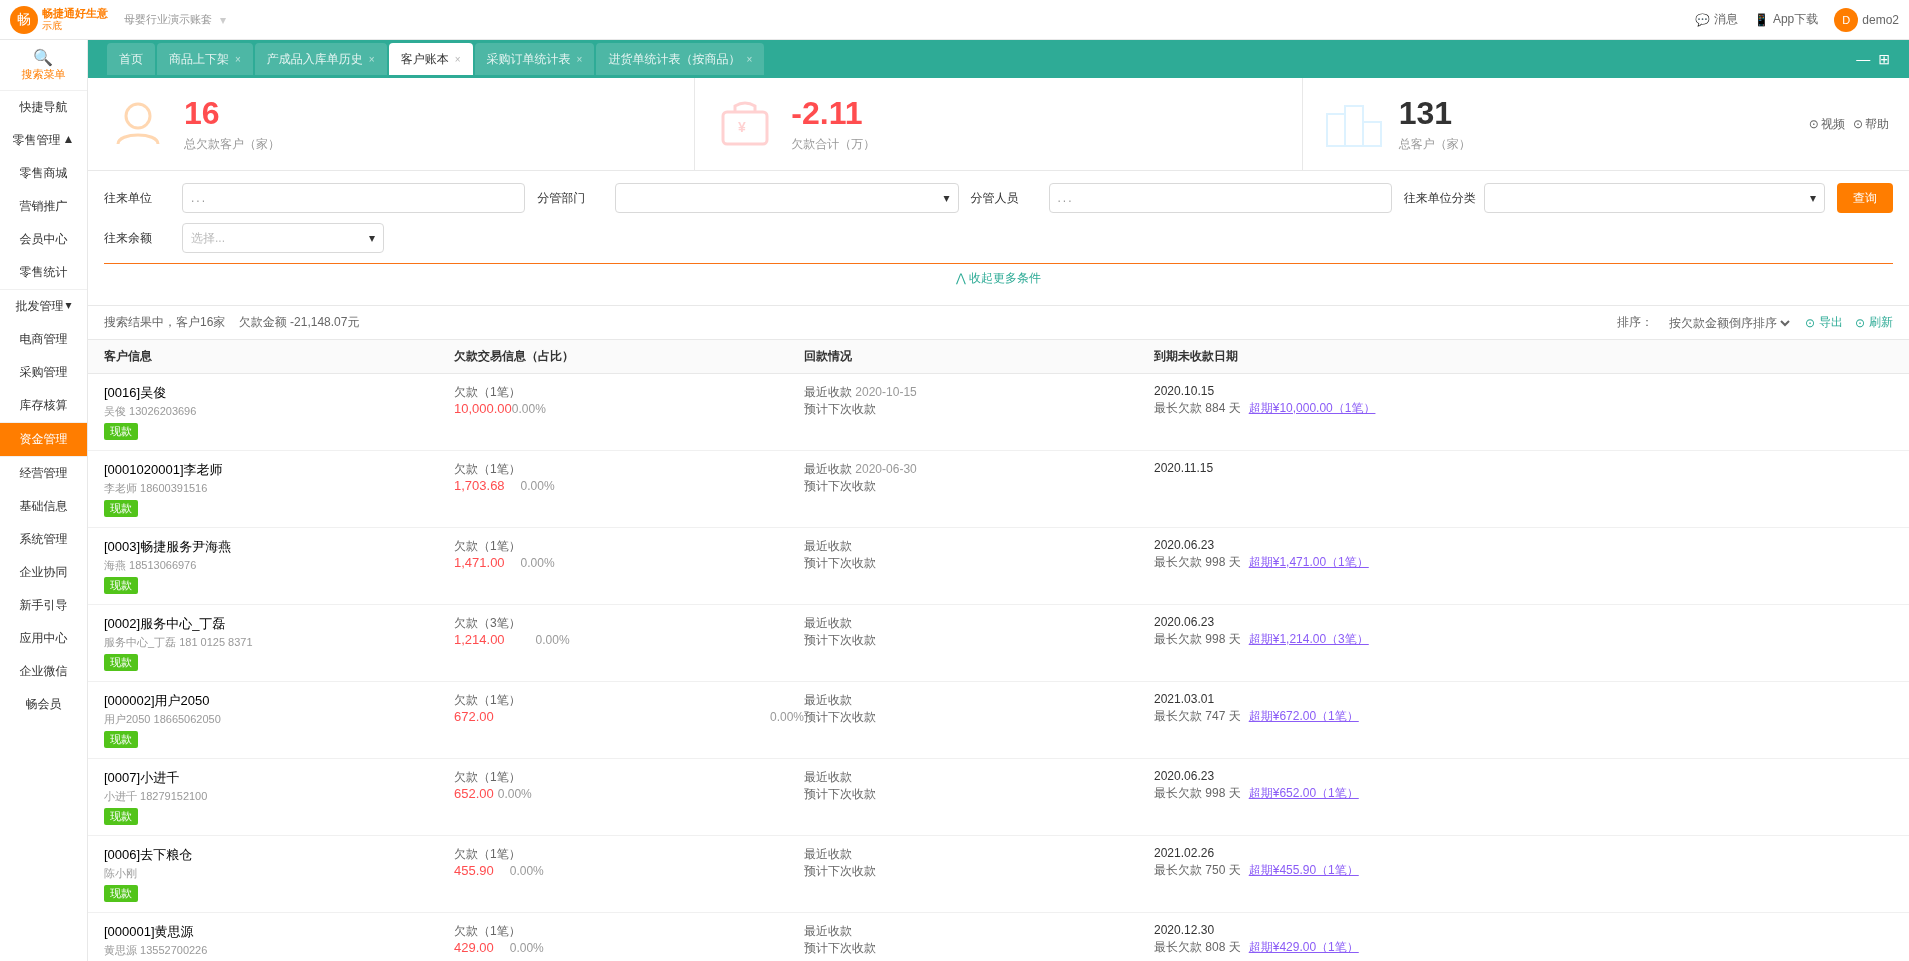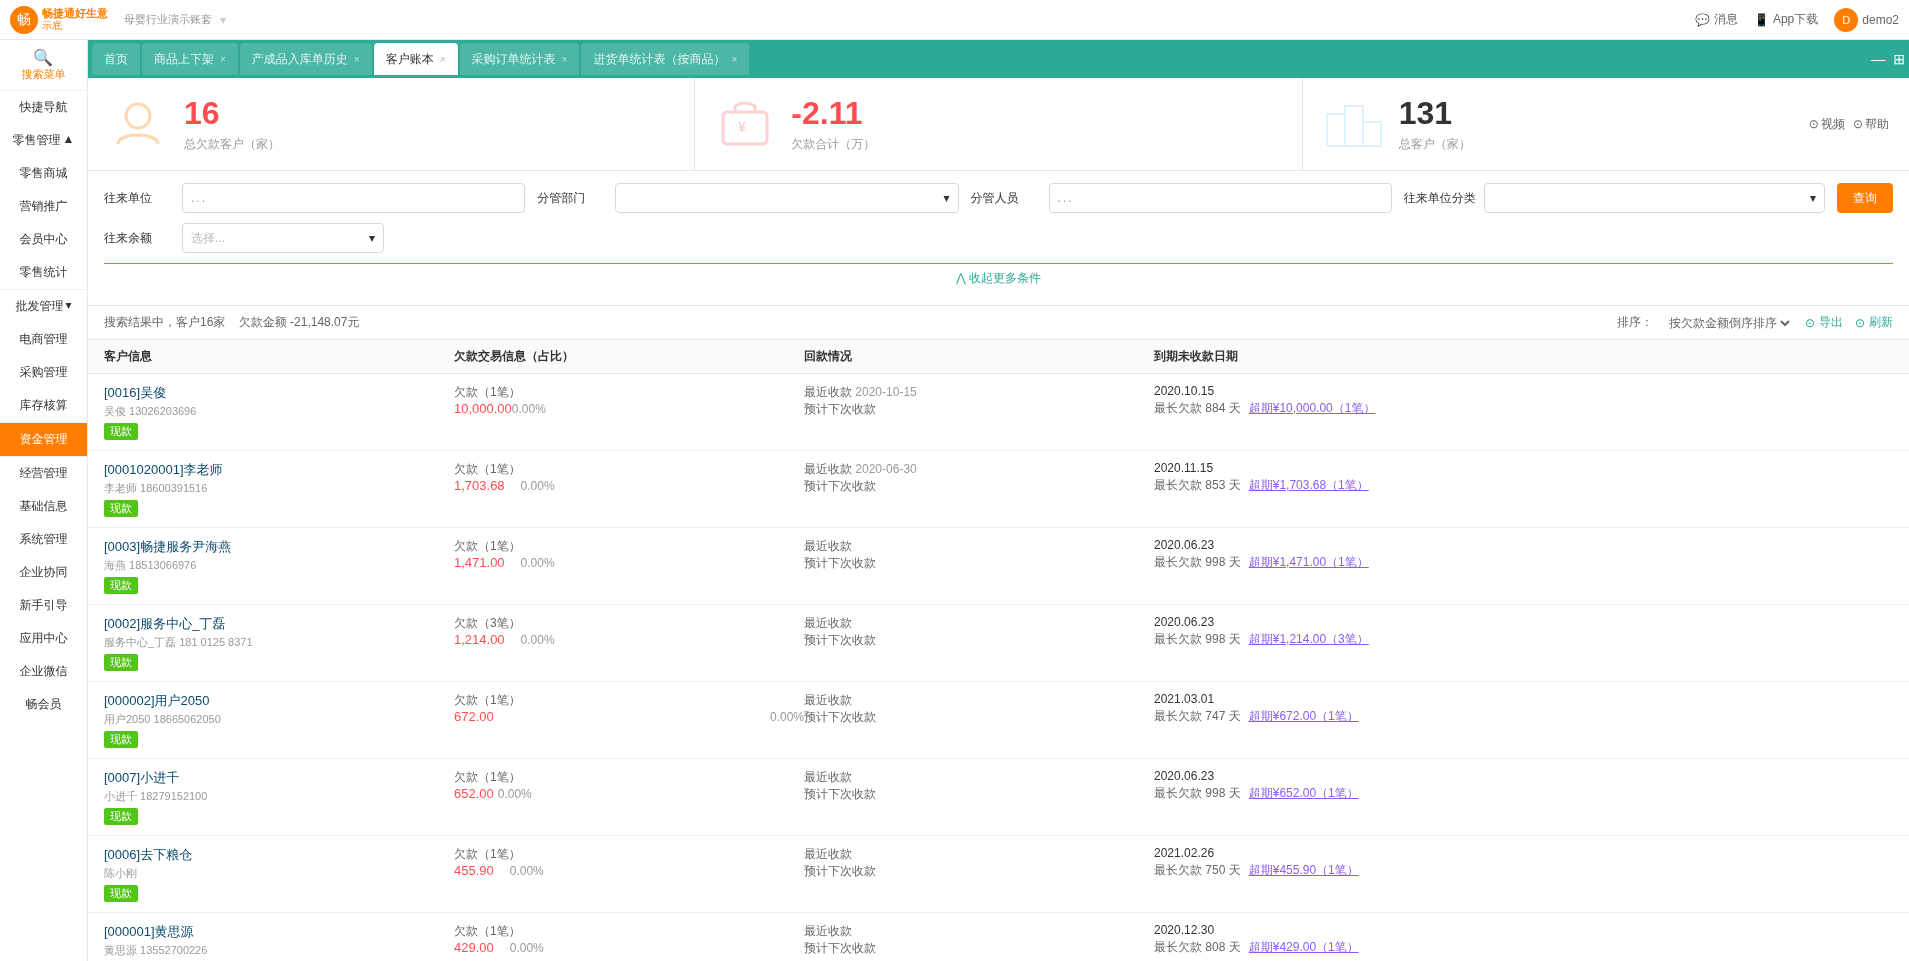--- a/index.html
+++ b/index.html
@@ -19,21 +19,21 @@
     .main-layout { display: flex; flex: 1; overflow: hidden; }
 
     
     .sidebar { width: 88px; background: #fff; border-right: 1px solid #e8e8e8; display: flex; flex-direction: column; overflow-y: auto; }
     .sidebar-search { padding: 8px 6px; font-size: 11px; color: #ff7d00; cursor: pointer; text-align: center; border-bottom: 1px solid #f0f0f0; }
     .sidebar-item { padding: 8px 6px; text-align: center; cursor: pointer; font-size: 12px; color: #333; }
     .sidebar-item.active { background: #ff7d00; color: white; }
     .sidebar-item-with-arrow { display: flex; align-items: flex-start; justify-content: center; gap: 2px; }
 
     
-    .tabs-bar { height: 38px; background: #2eab96; display: flex; align-items: center; padding: 0 4px; gap: 2px; flex-shrink: 0; }
+    .tabs-bar { height: 38px; background: #2eab96; display: flex; align-items: center; padding: 0 19px; gap: 2px; flex-shrink: 0; }
     .tab { padding: 0 12px; height: 32px; display: flex; align-items: center; gap: 6px; cursor: pointer; border-radius: 4px 4px 0 0; font-size: 12px; color: rgba(255,255,255,0.85); background: rgba(255,255,255,0.15); white-space: nowrap; }
     .tab.active { background: white; color: #333; }
     .tab-close { font-size: 10px; opacity: 0.7; }
     .tabs-right { margin-left: auto; display: flex; align-items: center; gap: 8px; color: white; font-size: 16px; }
 
     
     .content-area { flex: 1; overflow-y: auto; background: #f5f5f5; }
 
     
     .stats-row { display: flex; background: white; border-bottom: 1px solid #e8e8e8; }
@@ -64,21 +64,21 @@
     .result-bar { background: white; padding: 8px 16px; display: flex; align-items: center; justify-content: space-between; border-bottom: 1px solid #e8e8e8; font-size: 12px; color: #666; }
     .result-bar-right { display: flex; align-items: center; gap: 12px; }
     .sort-select { border: none; color: #666; font-size: 12px; cursor: pointer; background: transparent; }
     .export-btn { color: #2eab96; cursor: pointer; display: flex; align-items: center; gap: 4px; }
     .refresh-btn { color: #2eab96; cursor: pointer; display: flex; align-items: center; gap: 4px; }
 
     
     .table-container { background: white; }
     .table-header { display: grid; grid-template-columns: 350px 350px 350px 1fr; padding: 8px 16px; background: #fafafa; border-bottom: 1px solid #e8e8e8; font-weight: bold; color: #333; font-size: 12px; }
     .table-row { display: grid; grid-template-columns: 350px 350px 350px 1fr; padding: 10px 16px; border-bottom: 1px solid #f0f0f0; align-items: start; }
-    .customer-name { color: #0c4a6e; cursor: pointer; font-size: 13px; }
+    .customer-name { color: #000000; cursor: pointer; font-size: 13px; }
     .customer-info { font-size: 11px; color: #999; margin-top: 2px; }
     .customer-tag { display: inline-block; background: #52c41a; color: white; padding: 1px 6px; border-radius: 2px; font-size: 11px; margin-top: 4px; }
     .debt-amount { color: #ff4d4f; font-size: 13px; }
     .debt-count { color: #666; font-size: 12px; }
     .debt-percent { color: #999; font-size: 12px; }
     .return-info { font-size: 12px; color: #666; }
     .return-date { color: #999; }
     .overdue-days { color: #666; }
     .overdue-link { color: #8b5cf6; cursor: pointer; text-decoration: underline; }
 
@@ -387,24 +387,20 @@
             </div>
             <div>
               <div class="return-info">
                 <span>最近收款</span>
                 <span class="return-date">2020-06-30</span>
               </div>
               <div class="return-info">预计下次收款</div>
             </div>
             <div>
               <div>2020.11.15</div>
-              <div style="display:flex;align-items:center;gap:8px;margin-top:2px;">
-                <span class="overdue-days">最长欠款 853 天</span>
-                <span class="overdue-link">超期¥1,703.68（1笔）</span>
-              </div>
             </div>
           </div>
 
           <div class="table-row">
             <div>
               <div class="customer-name">[0003]畅捷服务尹海燕</div>
               <div class="customer-info">海燕  18513066976</div>
               <span class="customer-tag">现款</span>
             </div>
             <div>
@@ -430,21 +426,21 @@
           </div>
 
           <div class="table-row">
             <div>
               <div class="customer-name">[0002]服务中心_丁磊</div>
               <div class="customer-info">服务中心_丁磊  181 0125 8371</div>
               <span class="customer-tag">现款</span>
             </div>
             <div>
               <div class="debt-count">欠款（3笔）</div>
-              <div style="display:flex;align-items:center;gap:16px;">
+              <div style="display:flex;align-items:center;gap:31px;">
                 <span class="debt-amount">1,214.00</span>
                 <span class="debt-percent">0.00%</span>
               </div>
             </div>
             <div>
               <div class="return-info">
                 <span>最近收款</span>
               </div>
               <div class="return-info">预计下次收款</div>
             </div>

